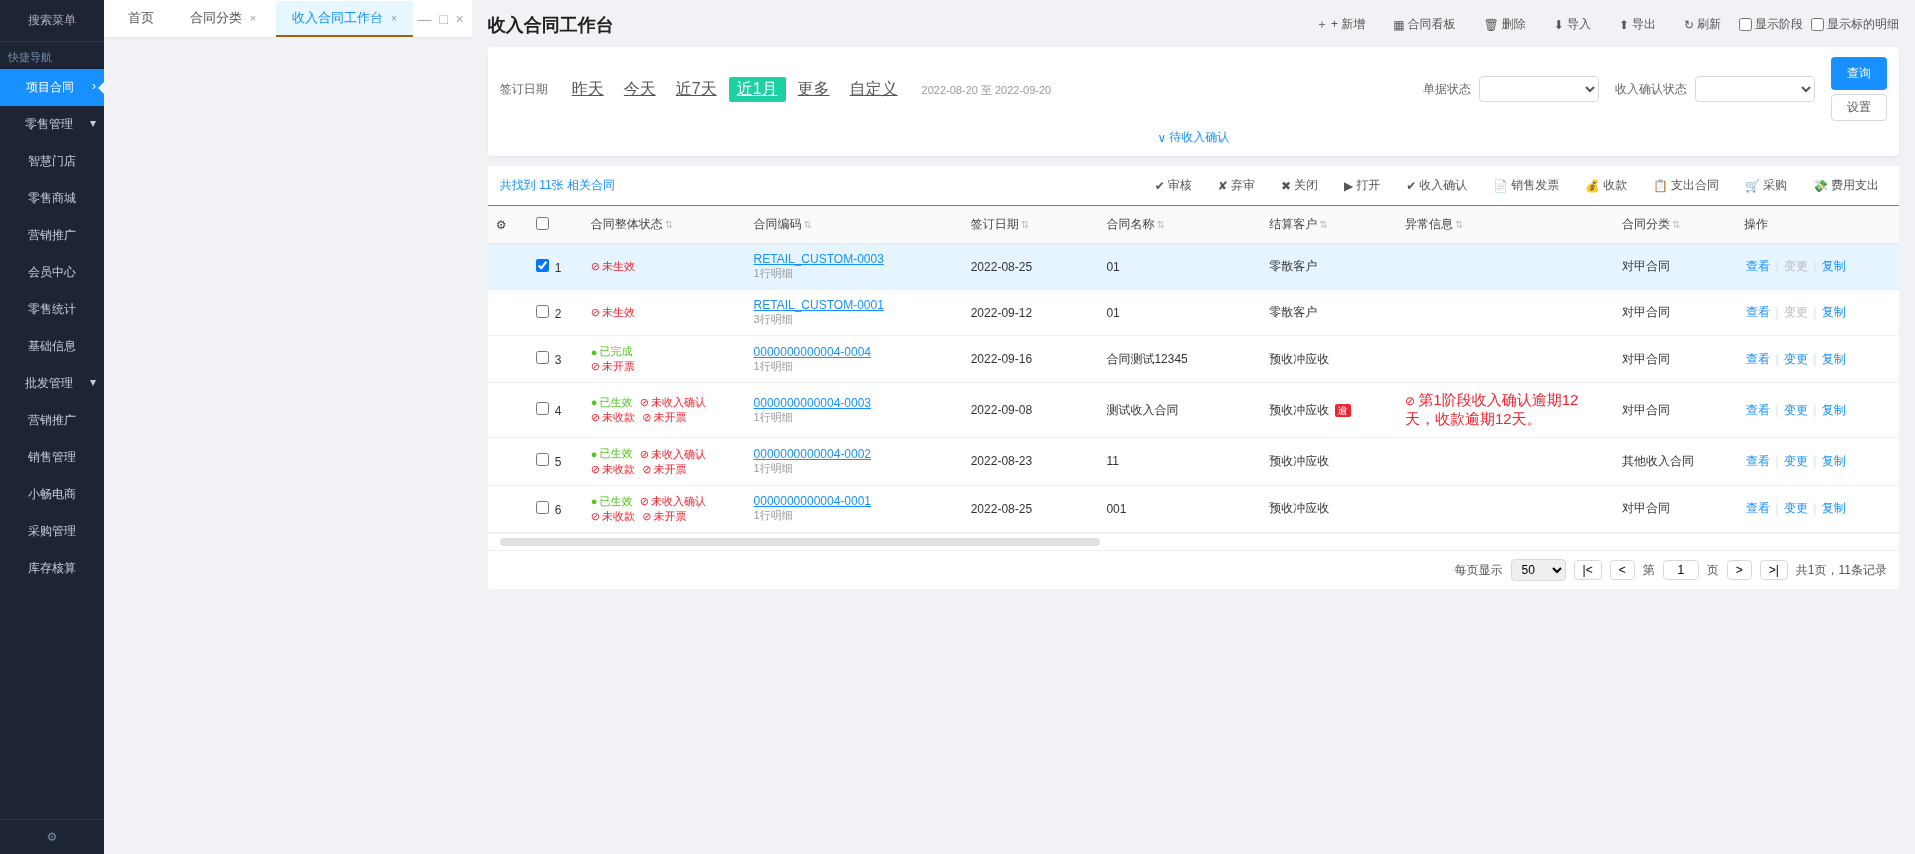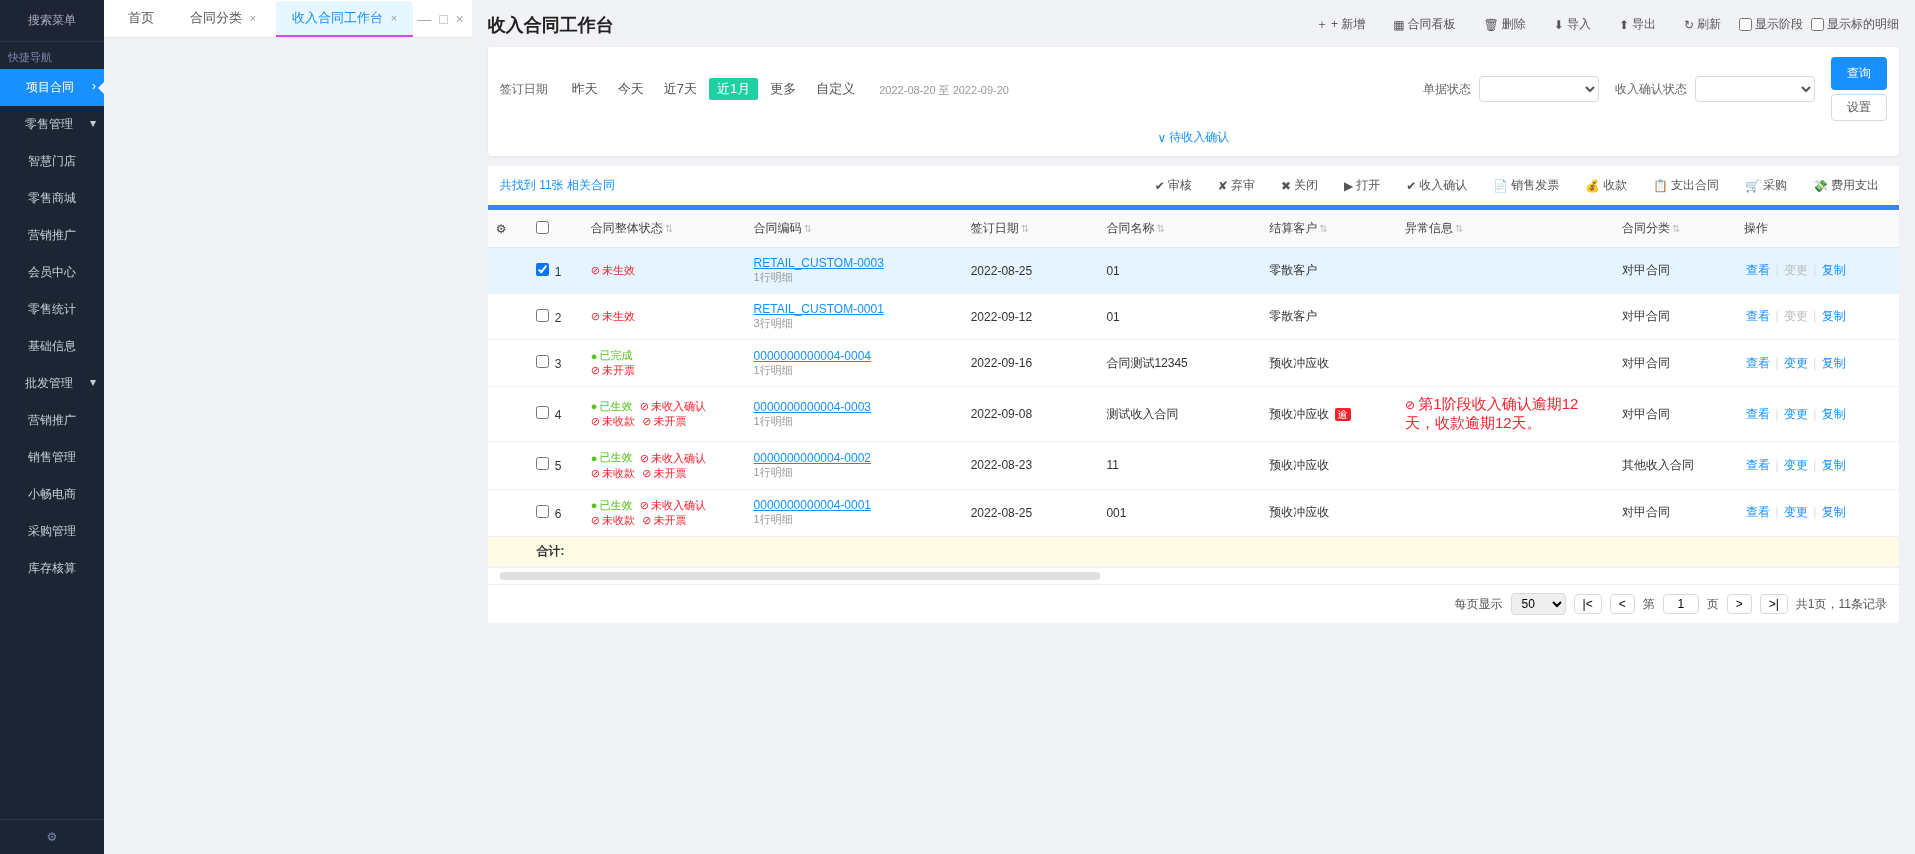--- a/index.html
+++ b/index.html
@@ -13,56 +13,56 @@
     .sidebar-item.active { background: #1890ff; color: #fff; }
     .sidebar-item.active::after { content: ''; position: absolute; right: 0; top: 50%; transform: translateY(-50%); border: 6px solid transparent; border-right-color: #f0f2f5; }
     .sidebar-settings { margin-top: auto; padding: 10px 8px; color: #7a8baa; text-align: center; cursor: pointer; border-top: 1px solid #2d3545; }
 
     
     .main { flex: 1; display: flex; flex-direction: row; overflow: hidden; }
 
     
     .tab-bar { background: #fff; display: flex; align-items: center; border-bottom: 1px solid #e8e8e8; padding: 0 8px; height: 38px; flex-shrink: 0; }
     .tab-item { padding: 8px 16px; font-size: 13px; cursor: pointer; color: #555; border-bottom: 2px solid transparent; margin-right: 4px; }
-    .tab-item.active { color: #1890ff; border-bottom: 2px solid #d946ef; background: #e6f7ff; border-radius: 4px 4px 0 0; }
+    .tab-item.active { color: #1890ff; border-bottom: 2px solid #a16207; background: #e6f7ff; border-radius: 4px 4px 0 0; }
     .tab-close { margin-left: 4px; color: #999; font-size: 11px; cursor: pointer; }
     .win-controls { margin-left: auto; display: flex; gap: 8px; color: #aaa; font-size: 14px; cursor: pointer; }
 
     
     .content { flex: 1; padding: 12px 16px; overflow-y: auto; background: #f0f2f5; }
 
     
     .page-header { display: flex; align-items: center; justify-content: space-between; margin-bottom: 10px; }
     .page-title { font-size: 18px; font-weight: bold; color: #222; }
     .header-actions { display: flex; gap: 8px; align-items: center; }
     .action-btn { display: flex; align-items: center; gap: 3px; padding: 4px 10px; font-size: 12px; color: #555; cursor: pointer; border: none; background: none; }
     .checkbox-label { display: flex; align-items: center; gap: 3px; font-size: 12px; color: #555; cursor: pointer; }
 
     
     .filter-card { background: #fff; border-radius: 4px; padding: 10px 12px; margin-bottom: 10px; box-shadow: 0 1px 3px rgba(0,0,0,0.06); }
     .filter-row { display: flex; align-items: center; gap: 16px; flex-wrap: wrap; }
     .filter-label { color: #666; font-size: 12px; }
     .filter-date-btns { display: flex; gap: 4px; align-items: center; }
-    .date-btn { padding: 2px 8px; font-size: 13px; cursor: pointer; color: #555; border: none; background: none; }
+    .date-btn { padding: 2px 8px; font-size: 16px; cursor: pointer; color: #555; border: none; background: none; text-decoration: underline; }
     .date-btn.active { background: #1fd0a3; color: #fff; border-radius: 2px; }
     .date-range { font-size: 11px; color: #999; margin-top: 2px; }
     .filter-select-group { display: flex; align-items: center; gap: 8px; }
     .filter-select { padding: 4px 8px; border: 1px solid #d9d9d9; border-radius: 4px; font-size: 12px; color: #555; min-width: 120px; background: #fff; }
     .query-btn { background: #1890ff; color: #fff; border: none; padding: 8px 16px; border-radius: 4px; font-size: 12px; cursor: pointer; }
     .set-btn { background: #fff; color: #555; border: 1px solid #d9d9d9; padding: 4px 14px; border-radius: 4px; font-size: 12px; cursor: pointer; }
     .expand-btn { color: #1890ff; font-size: 12px; cursor: pointer; display: flex; align-items: center; gap: 3px; }
 
     
     .status-tabs { background: #fff; border-radius: 4px 4px 0 0; display: flex; align-items: center; padding: 0 12px; border-bottom: 1px solid #e8e8e8; }
     .status-tab { padding: 10px 14px; font-size: 12px; cursor: pointer; color: #555; border-bottom: 2px solid transparent; }
     .status-tab.active { color: #1890ff; border-bottom: 2px solid #1890ff; font-weight: bold; }
 
     
     .table-section { background: #fff; border-radius: 0 0 4px 4px; overflow: hidden; }
-    .table-toolbar { display: flex; align-items: center; justify-content: space-between; padding: 8px 12px; border-bottom: 5px solid #3b82f6; }
+    .table-toolbar { display: flex; align-items: center; justify-content: space-between; padding: 8px 12px; border-bottom: 1px solid #3b82f6; }
     .table-info { font-size: 12px; color: #555; }
     .table-info span { color: #1890ff; }
     .table-actions { display: flex; gap: 10px; align-items: center; }
     .tbl-action-btn { display: flex; align-items: center; gap: 3px; font-size: 12px; color: #555; cursor: pointer; padding: 3px 8px; border: none; background: none; }
 
     
     .data-table { width: 100%; border-collapse: collapse; font-size: 12px; }
     .data-table thead { background: #fafafa; }
     .data-table th { padding: 10px 8px; text-align: left; font-weight: 500; color: #444; border-bottom: 1px solid #e8e8e8; white-space: nowrap; }
     .data-table td { padding: 8px 8px; border-bottom: 1px solid #f0f0f0; vertical-align: middle; }
@@ -567,24 +567,20 @@
               <td>对甲合同</td>
               <td>
                 <span class="op-btn">查看</span>
                 <span class="op-sep"> | </span>
                 <span class="op-btn">变更</span>
                 <span class="op-sep"> | </span>
                 <span class="op-btn">复制</span>
               </td>
             </tr>
 
-            <tr class="sum-row">
-              <td></td>
-              <td colspan="9">合计:</td>
-            </tr>
           </tbody>
         </table>
       </div>
 
       <div style="padding:4px 0; overflow-x:auto; border-top:1px solid #f0f0f0;">
         <div style="width:600px;height:8px;background:#e0e0e0;border-radius:4px;margin:0 12px;cursor:pointer"></div>
       </div>
 
       <div class="table-footer">
         <span>每页显示</span>

